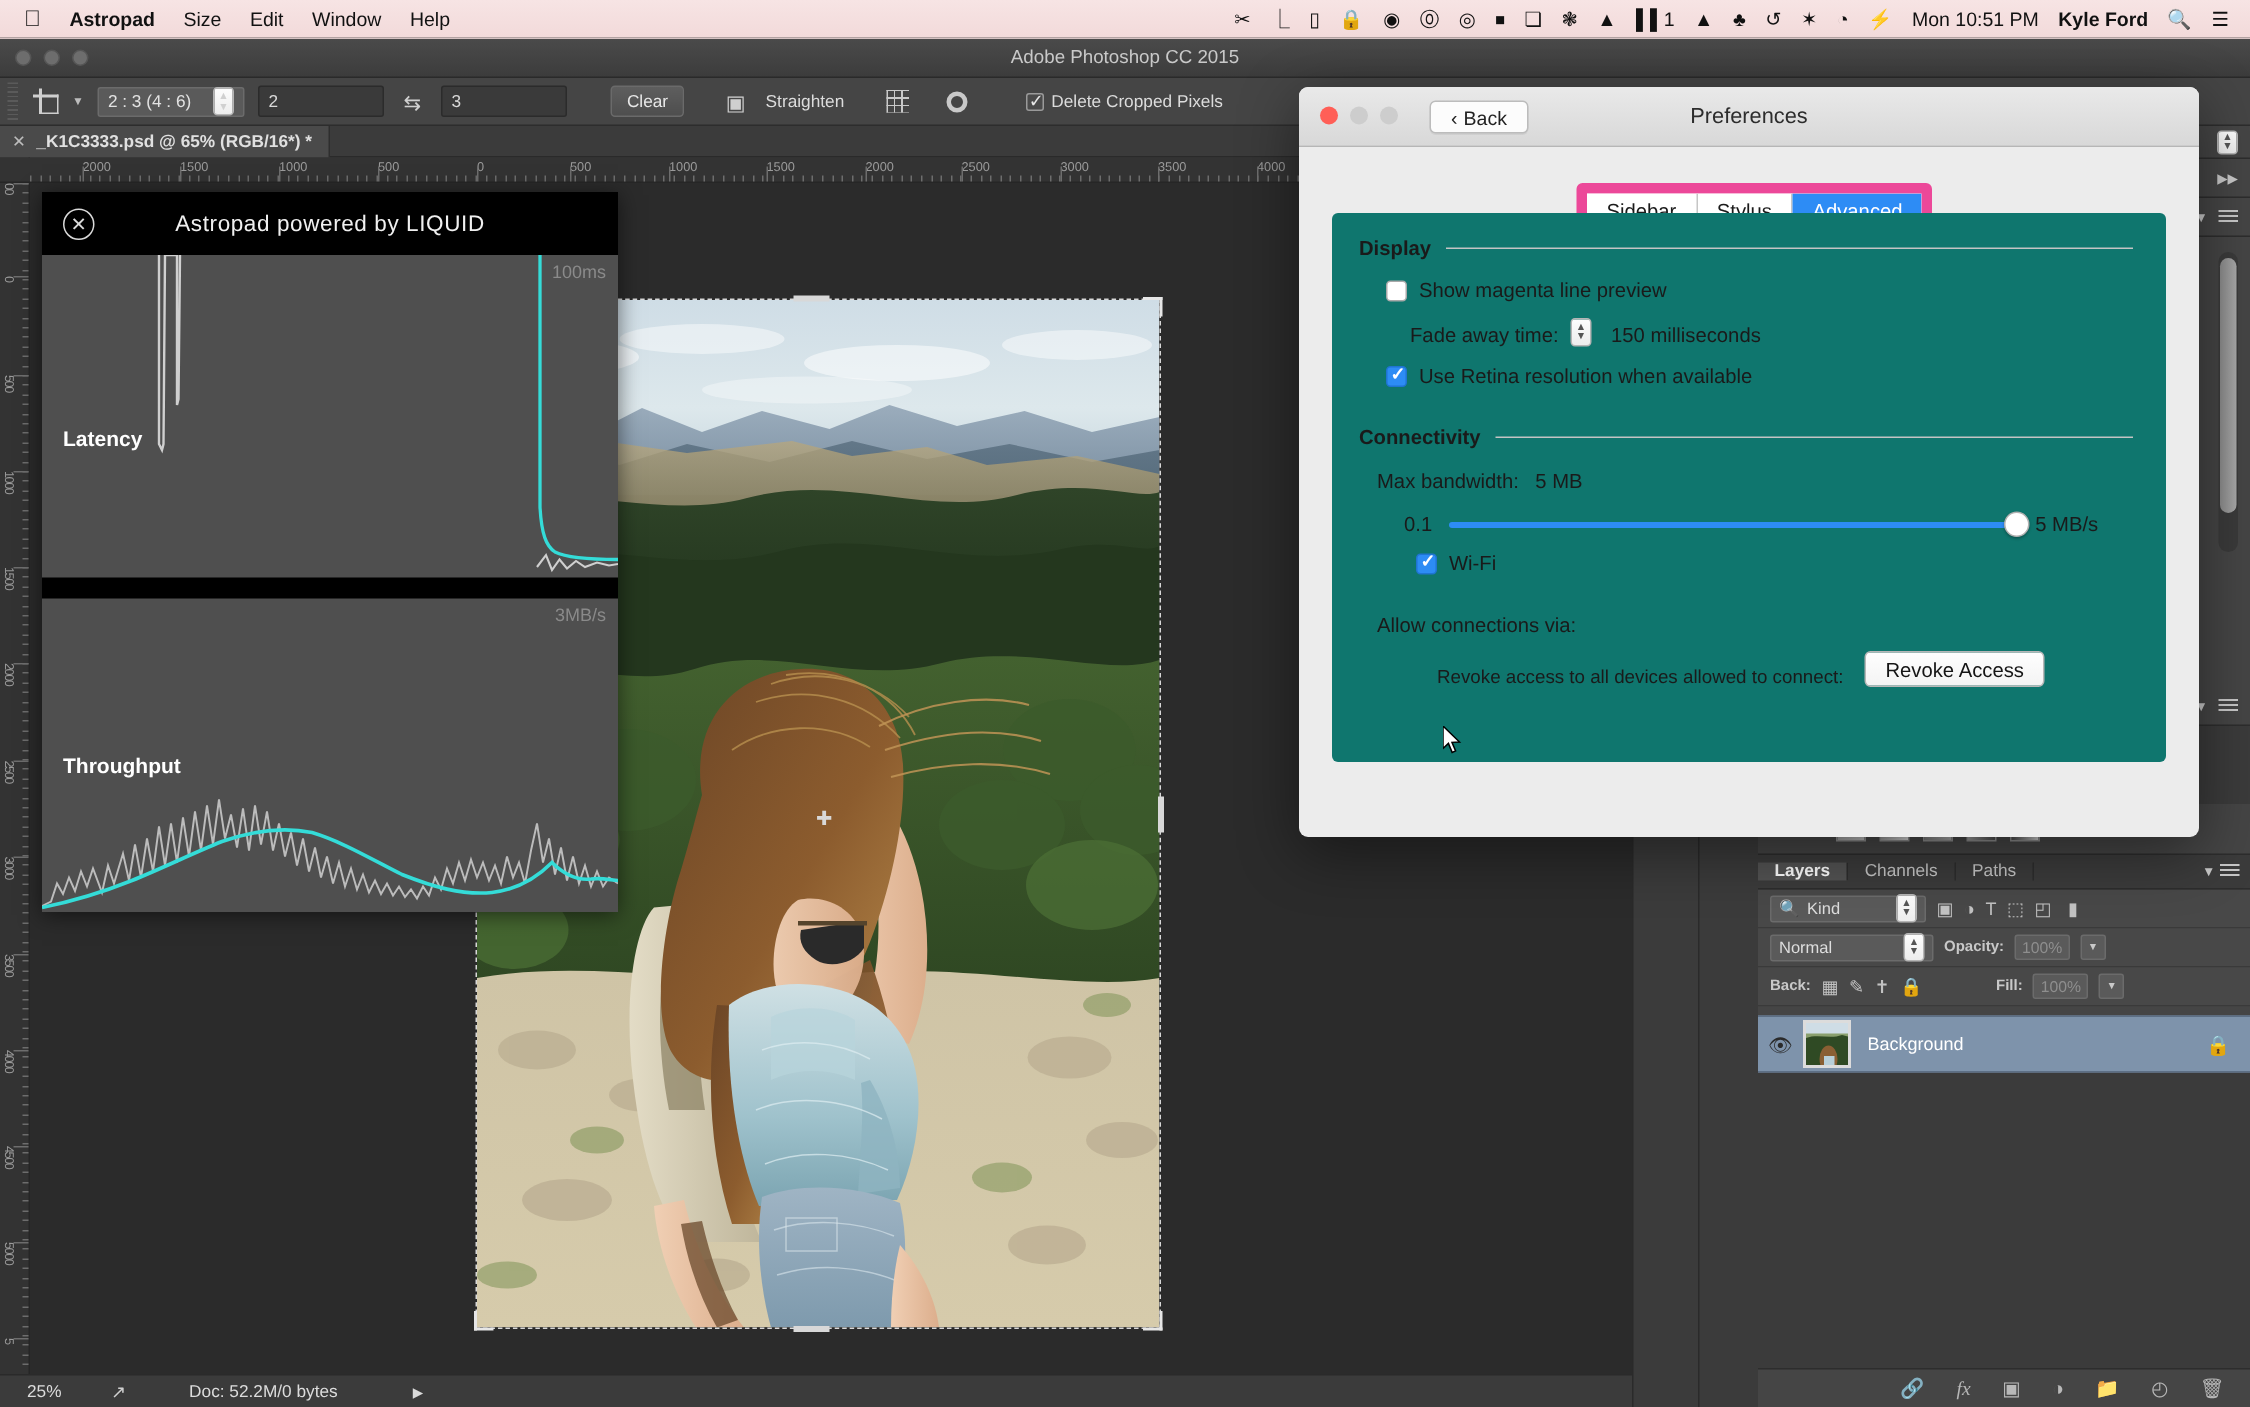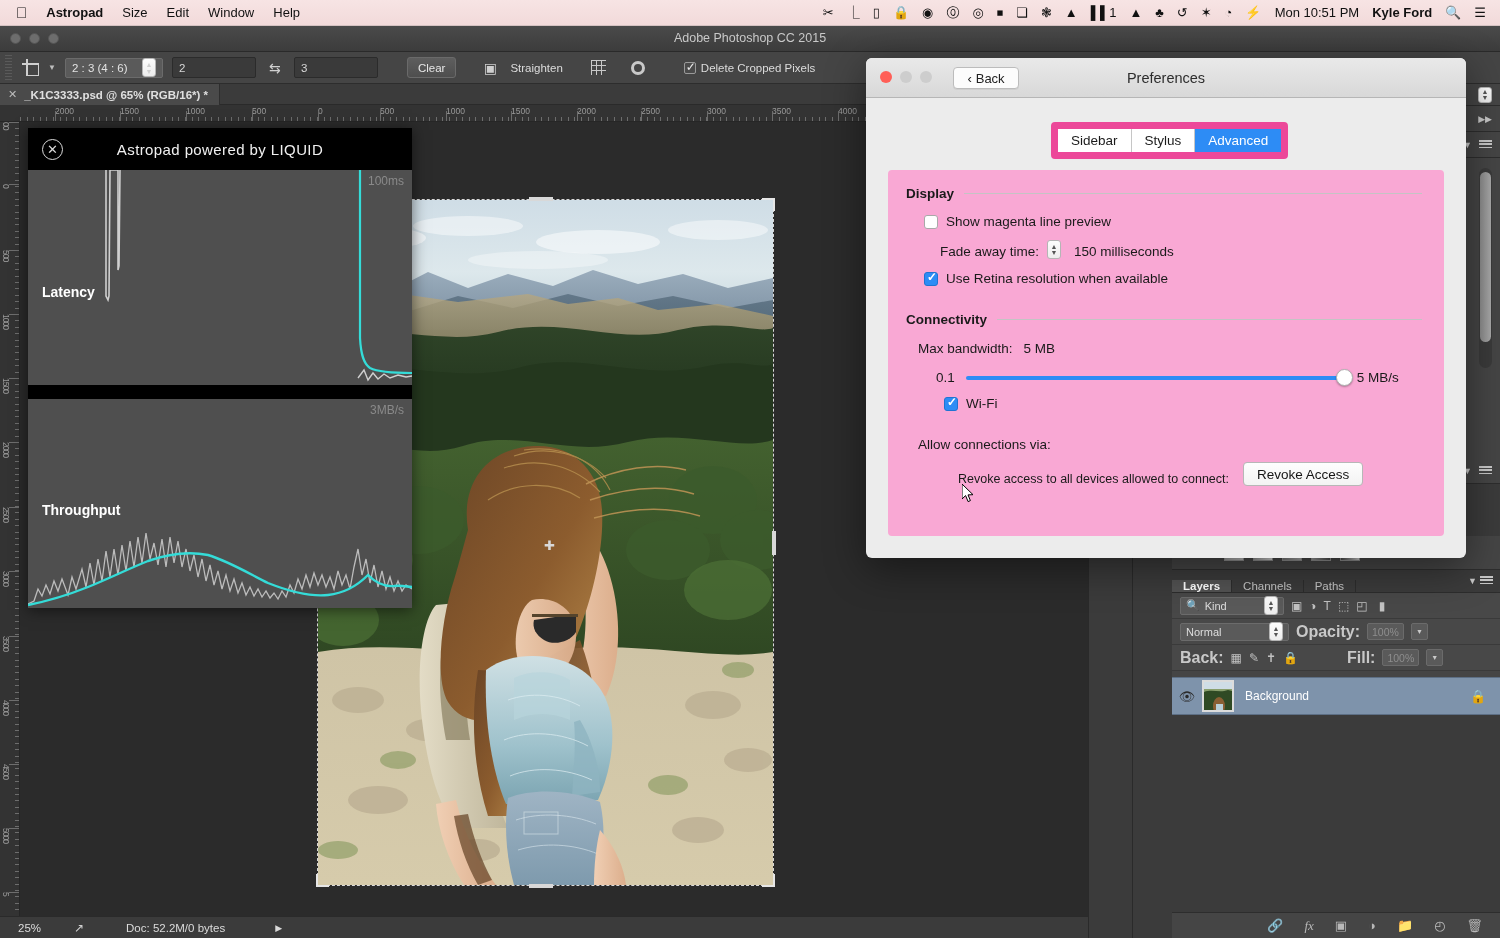--- a/index.html
+++ b/index.html
@@ -160,33 +160,33 @@
   #swScroll .thumb{ position:absolute; left:1px; top:4px; width:11px; height:170px;
     background:linear-gradient(to right,#8a8a8a,#a8a8a8); border-radius:6px; }
 
   
   #fxRow{ height:34px; background:#454545; display:flex; align-items:center;
     padding-left:52px; gap:9px; border-bottom:1px solid #2d2d2d; }
   .fxBtn{ width:20px; height:16px; border:1px solid #8d8d8d; }
 
   
   #layersPanel{ background:#454545; }
-  #layerTabs{ height:23px; display:flex; align-items:flex-end; background:#3b3b3b;
+  #layerTabs{ height:23px; display:flex; align-items:center; background:#3b3b3b;
     border-bottom:1px solid #2d2d2d; position:relative; }
   .lTab{ display:flex; align-items:center; padding:0 11px; font-size:11.5px; color:#c6c6c6;
     border-right:1px solid #2d2d2d; }
   .lTab.active{ background:#535353; color:#fff; font-weight:bold; }
   #layerTabs .tabMenu{ position:absolute; right:7px; top:6px; display:flex; gap:3px; align-items:center; }
 
   .lRow{ display:flex; align-items:center; height:26px; padding:0 8px;
     border-bottom:1px solid #3a3a3a; gap:7px; background:#484848; }
   .lSelect{ background:#5a5a5a; border:1px solid #6b6b6b; border-radius:2px; height:18px;
     color:#dedede; font-size:11px; display:flex; align-items:center; justify-content:space-between;
     padding:0 5px; gap:5px; }
-  .lLabel{ color:#c8c8c8; font-size:16px; }
+  .lLabel{ color:#c8c8c8; font-size:10px; }
   .lIcon{ color:#c2c2c2; font-size:12px; }
   .pill{ background:#5a5a5a; border:1px solid #6b6b6b; border-radius:2px; height:17px;
     display:flex; align-items:center; padding:0 4px; color:#8e8e8e; font-size:10.5px; }
   .pillArrow{ background:#5a5a5a; border:1px solid #6b6b6b; border-radius:2px; height:17px; width:17px;
     display:flex; align-items:center; justify-content:center; color:#c9c9c9; font-size:7px; }
 
   #layerItem{ display:flex; align-items:center; height:38px; background:#7e93ab;
     border-top:1px solid #5d6f85; border-bottom:1px solid #5d6f85; }
   #layerItem .eye{ width:30px; text-align:center; color:#2a2a2a; font-size:13px; }
   #layerItem .thumb{ width:32px; height:32px; border:2px solid #dcdcdc; overflow:hidden; position:relative; }
@@ -226,22 +226,22 @@
     display:flex; align-items:center; justify-content:center; gap:4px;
     font-size:13px; color:#222; box-shadow:0 1px 0 rgba(0,0,0,.05); }
 
   #segCtl{ position:absolute; left:185px; top:64px; display:flex;
     border:7px solid #ec4899; border-radius:4px; overflow:hidden; background:#fff; }
   .seg{ padding:0 13px; height:23px; display:flex; align-items:center;
     font-size:13.5px; color:#1a1a1a; border-right:1px solid #c6c6c6; background:#fff; }
   .seg:last-child{ border-right:none; }
   .seg.active{ background:#2d8cf5; color:#fff; }
 
-  #prefsBody{ position:absolute; left:22px; top:112px; width:556px; height:366px;
-    background:#f9a8d4; border-radius:4px; }
+  #prefsBody{ position:absolute; left:22px; top:84px; width:556px; height:366px;
+    background:#0f766e; border-radius:4px; }
 
   .secTitle{ position:relative; font-size:13.5px; font-weight:bold; color:#1a1a1a;
     display:flex; align-items:center; gap:10px; }
   .secTitle .rule{ flex:1; height:1px; background:#c4c4c4; }
 
   .ck{ width:14px; height:14px; border-radius:3px; display:inline-block;
     border:1px solid #a9a9a9; background:#fff; position:relative; flex:none; }
   .ck.on{ background:#2d8cf5; border-color:#1f74d2; }
   .ck.on:after{ content:"✓"; position:absolute; left:2px; top:-3px;
     font-size:12px; color:#fff; font-weight:bold; line-height:14px; }

